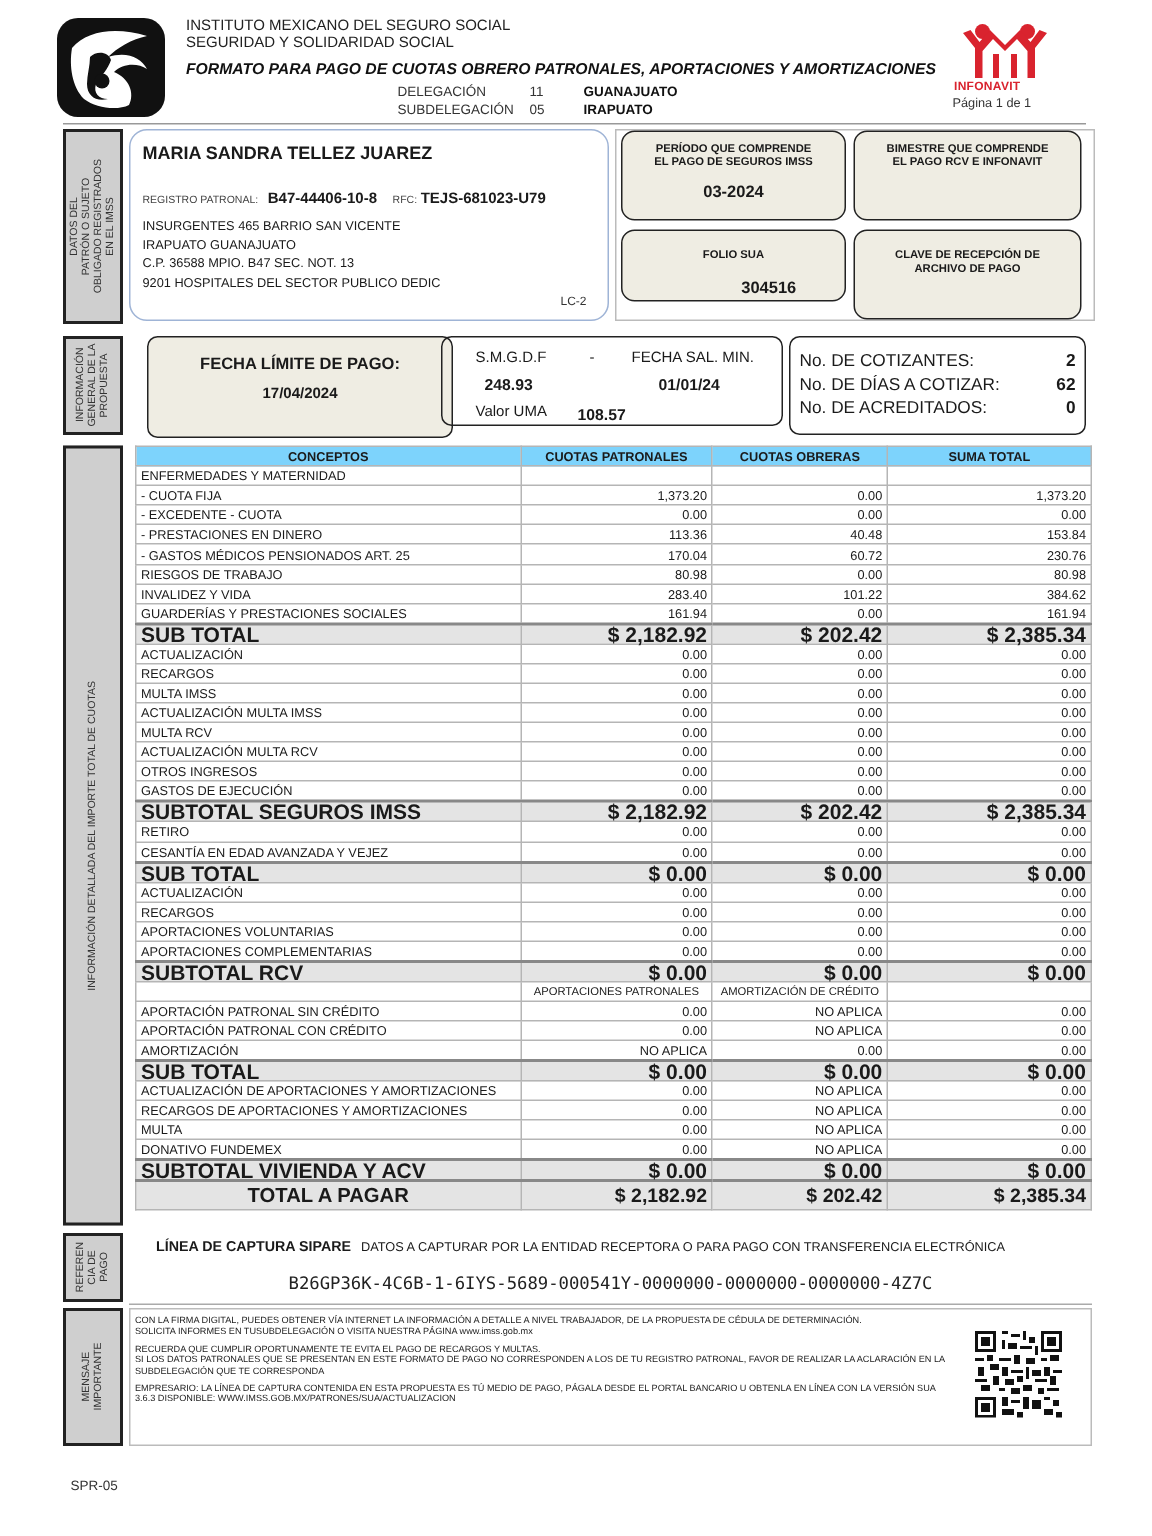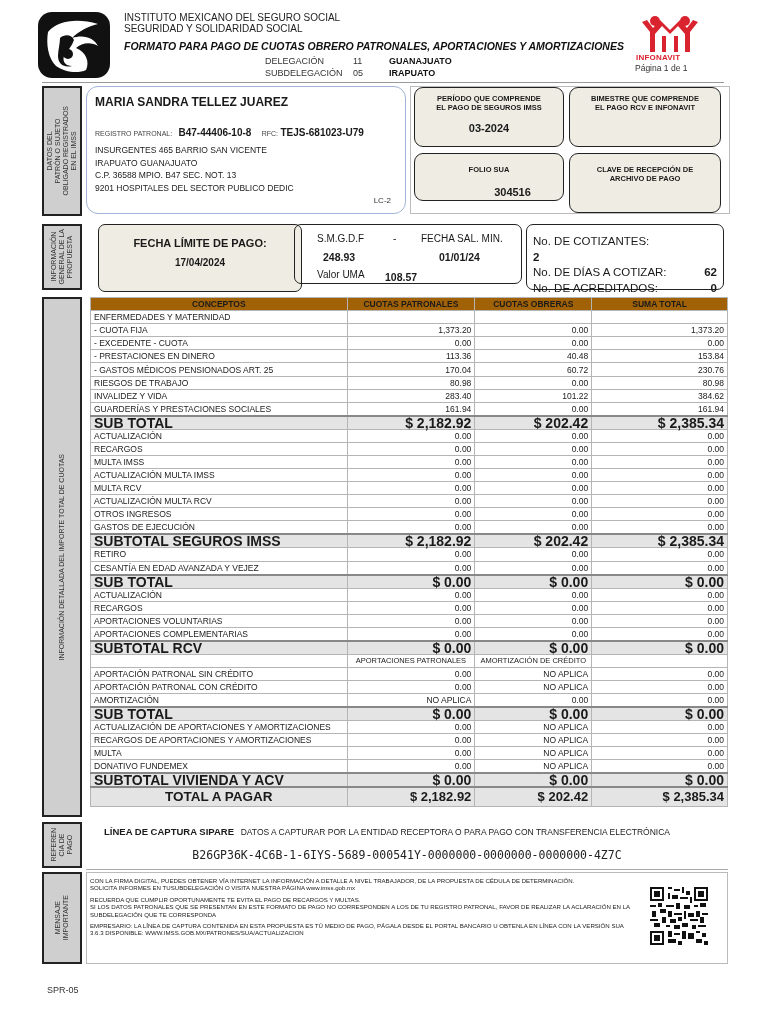--- a/index.html
+++ b/index.html
@@ -38,21 +38,21 @@
   
   .fecha-box { left: 86px; top: 224px; width: 204px; height: 68px; background: #efede3; border: 1.5px solid #222; border-radius: 7px; text-align: center; font-weight: bold; margin-left: 12px; }
   .smgdf-box { left: 294px; top: 224px; width: 228px; height: 60px; border: 1.5px solid #222; border-radius: 7px; font-size: 10px; }
   .cot-box { left: 526px; top: 224px; width: 198px; height: 66px; border: 1.5px solid #222; border-radius: 7px; font-size: 11.5px; }
   .cot-row { display: flex; justify-content: space-between; padding: 0 6px; line-height: 15.5px; }
   .cot-row b { font-weight: bold; }
 
   
   table.main { position: absolute; left: 90px; top: 297px; width: 638px; border-collapse: collapse; font-size: 8.5px; }
   table.main td, table.main th { border: 1px solid #b5b5b5; padding: 0 3px; height: 13.1px; line-height: 12px; }
-  table.main th { background: #a16207; font-weight: bold; font-size: 8.5px; text-align: center; }
+  table.main th { background: #7dd3fc; font-weight: bold; font-size: 8.5px; text-align: center; }
   table.main td.n { text-align: right; }
   table.main col.c0 { width: 257px; }
   table.main col.c1 { width: 128px; }
   table.main col.c2 { width: 117px; }
   table.main col.c3 { width: 136px; }
   tr.sub td { background: #e4e4e4; font-weight: bold; font-size: 14px; border-top: 2px solid #888; }
   tr.subhdr td { font-size: 7.5px; text-align: center; }
   tr.total td { background: #e4e4e4; font-weight: bold; font-size: 13px; height: 19px; border-top: 2px solid #888; }
   tr.total td.lbl { text-align: center; font-size: 13.5px; }
 
@@ -159,21 +159,21 @@
 <div class="abs smgdf-box">
   <div class="abs" style="left:22px; top:8px;">S.M.G.D.F</div>
   <div class="abs" style="left:98px; top:8px;">-</div>
   <div class="abs" style="left:126px; top:8px;">FECHA SAL. MIN.</div>
   <div class="abs" style="left:28px; top:26px; font-weight:bold; font-size:10.5px;">248.93</div>
   <div class="abs" style="left:144px; top:26px; font-weight:bold; font-size:10.5px;">01/01/24</div>
   <div class="abs" style="left:22px; top:44px;">Valor UMA</div>
   <div class="abs" style="left:90px; top:46px; font-weight:bold; font-size:10.5px;">108.57</div>
 </div>
 <div class="abs cot-box">
-  <div class="cot-row" style="margin-top:9px;flex-direction:column;">
+  <div class="cot-row" style="margin-top:9px;">
     <span>No. DE COTIZANTES:</span>
     <b>2</b>
   </div>
   <div class="cot-row">
     <span>No. DE DÍAS A COTIZAR:</span>
     <b>62</b>
   </div>
   <div class="cot-row">
     <span>No. DE ACREDITADOS:</span>
     <b>0</b>

